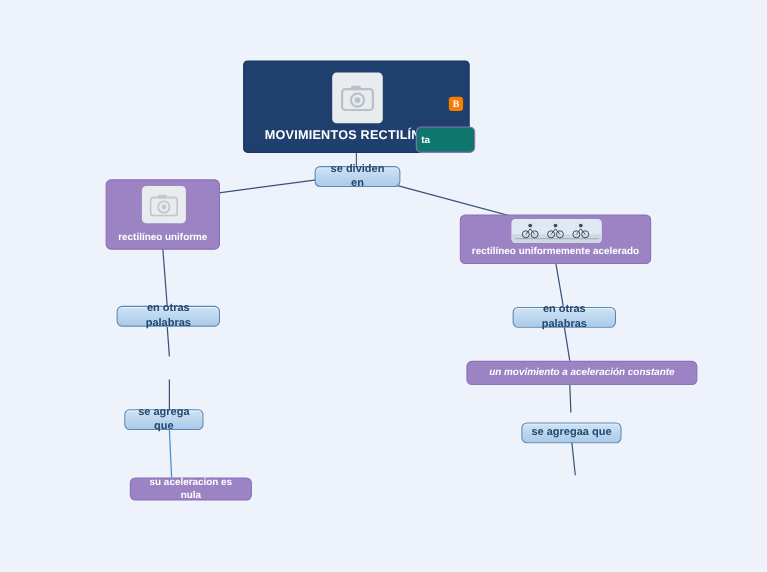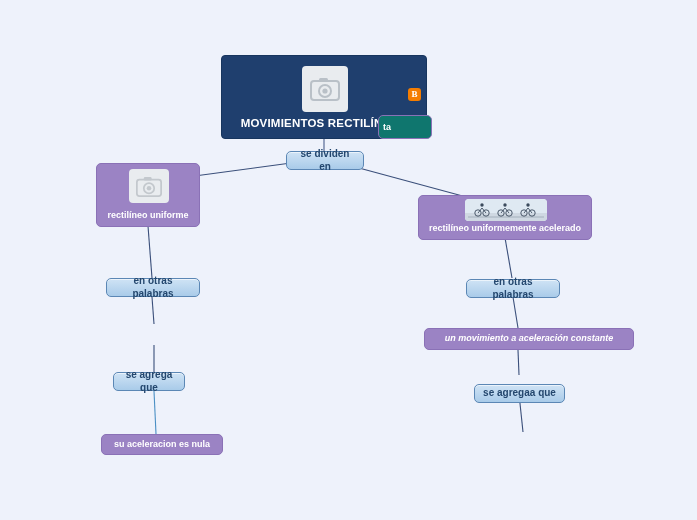--- a/index.html
+++ b/index.html
@@ -215,21 +215,21 @@
 
   <div class="node blue" style="left:106px; top:278px; width:94px; height:19px;">
     <span>en otras palabras</span>
   </div>
 
 
   <div class="node blue" style="left:113px; top:372px; width:72px; height:19px;">
     <span>se agrega que</span>
   </div>
 
-  <div class="node purple" style="left:101px; top:434px; width:122px; height:21px;">
+  <div class="node purple" style="left:118px; top:434px; width:111px; height:21px;">
     <span>su aceleracion es nula</span>
   </div>
 
   <div class="node blue" style="left:466px; top:279px; width:94px; height:19px;">
     <span>en otras palabras</span>
   </div>
 
   <div class="node purple" style="left:424px; top:328px; width:210px; height:22px;font-style:italic;">
     <span>un movimiento a aceleración constante</span>
   </div>

